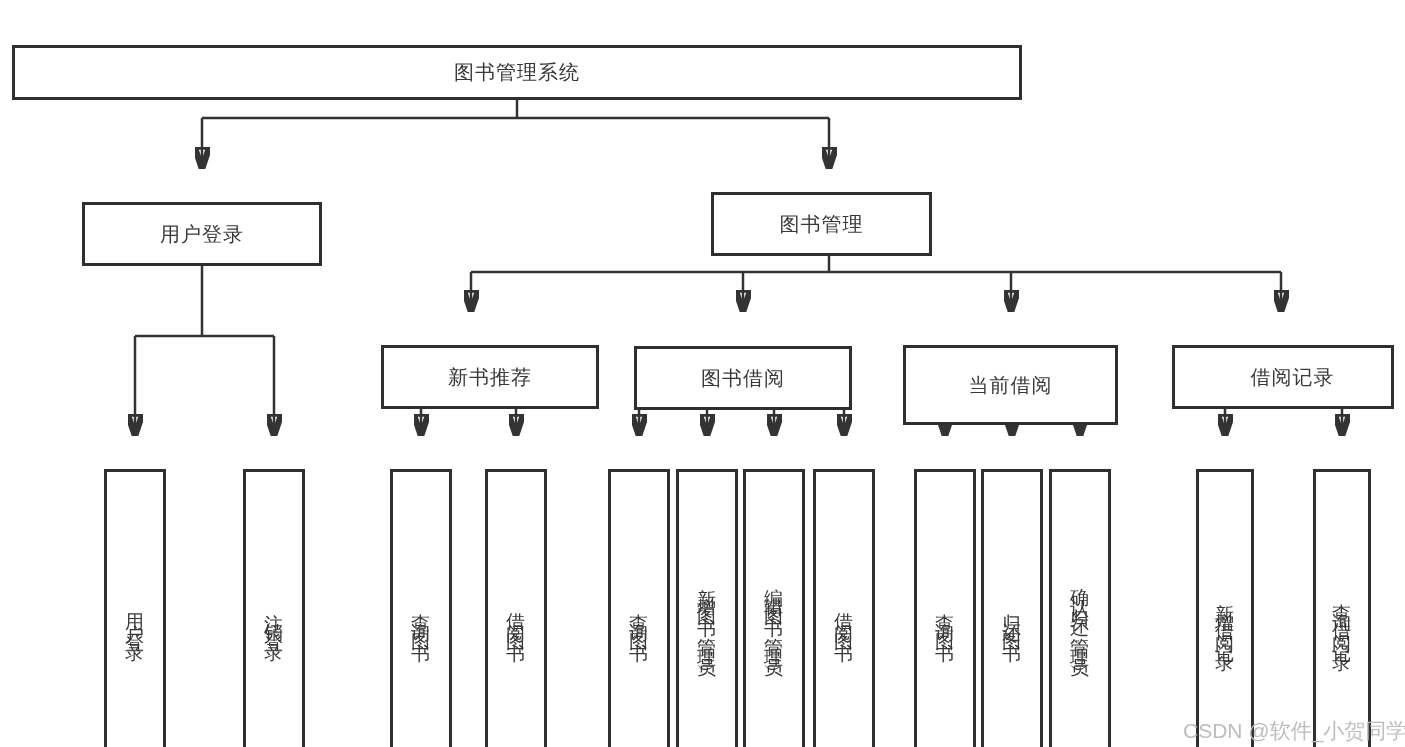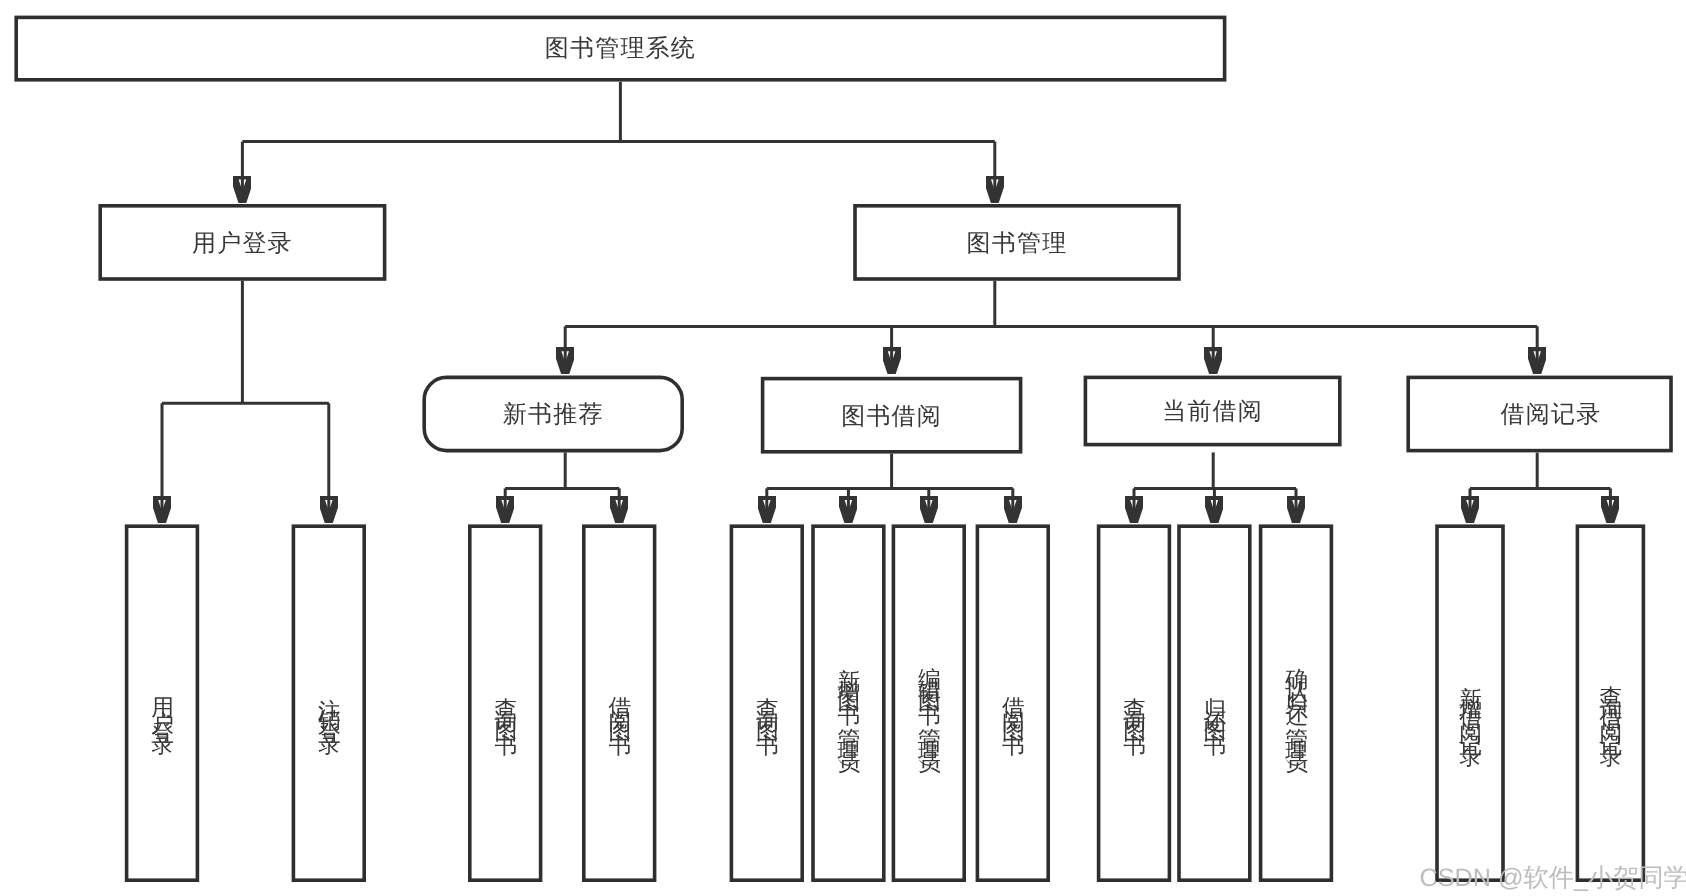--- a/index.html
+++ b/index.html
@@ -22,20 +22,21 @@
     fill: none;
   }
   .box {
     position: absolute;
     box-sizing: border-box;
     border: 3px solid #2f2f2f;
     background: #ffffff;
     display: flex;
     align-items: center;
     justify-content: center;
+    margin-top: 32px;
   }
   .hnode span {
     font-size: 20px;
     color: #383838;
     letter-spacing: 1px;
     white-space: nowrap;
   }
   .leaf { top: 437px; height: 298px; }
   .leaf span {
     writing-mode: vertical-rl;
@@ -108,31 +109,31 @@
     <path d="M1342 407 V434" marker-end="url(#ah)"></path>
   </svg>
 
   <div class="box hnode" style="left:12px; top:13px; width:1010px; height:55px;">
     <span>图书管理系统</span>
   </div>
 
   <div class="box hnode" style="left:82px; top:170px; width:240px; height:64px;">
     <span>用户登录</span>
   </div>
-  <div class="box hnode" style="left:711px; top:170px; width:273px; height:64px;">
+  <div class="box hnode" style="left:711px; top:160px; width:221px; height:64px;">
     <span>图书管理</span>
   </div>
 
-  <div class="box hnode" style="left:352px; top:313px; width:218px; height:64px;border-radius:20px;">
+  <div class="box hnode" style="left:381px; top:313px; width:218px; height:64px;">
     <span>新书推荐</span>
   </div>
   <div class="box hnode" style="left:634px; top:314px; width:218px; height:64px;">
     <span>图书借阅</span>
   </div>
-  <div class="box hnode" style="left:903px; top:313px; width:215px; height:59px;">
+  <div class="box hnode" style="left:903px; top:313px; width:215px; height:80px;">
     <span>当前借阅</span>
   </div>
   <div class="box hnode" style="left:1172px; top:313px; width:222px; height:64px;padding-left:19px;">
     <span>借阅记录</span>
   </div>
 
   <div class="box leaf" style="left:104px; width:62px;">
     <span>用户登录</span>
   </div>
   <div class="box leaf" style="left:243px; width:62px;">

